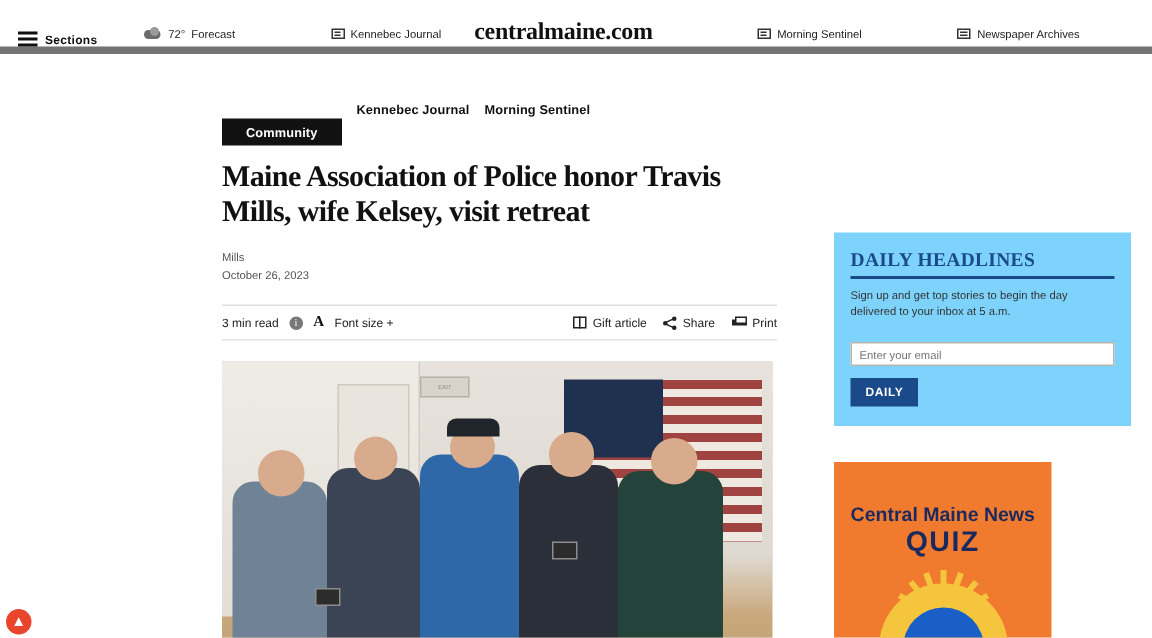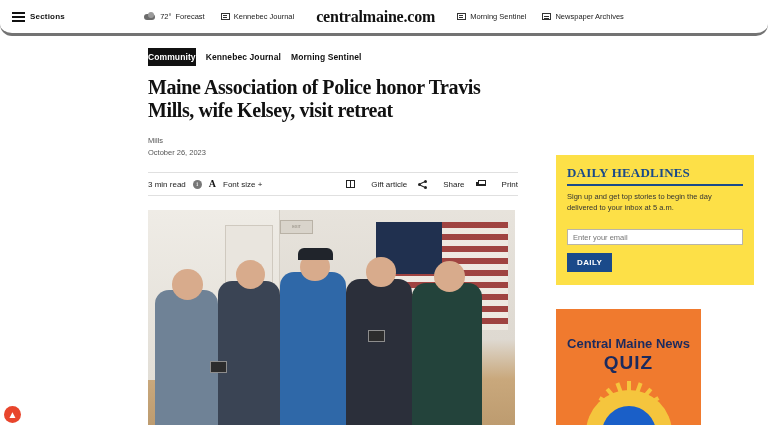--- a/index.html
+++ b/index.html
@@ -8,27 +8,26 @@
     width: 768px; height: 425px;
     overflow: hidden;
     background: #ffffff;
     font-family: "Liberation Sans", sans-serif;
   }
   body { position: relative; }
 
   
   .topnav {
     height: 36px;
-    border-bottom: 3px solid #737373;
-    display: flex;
-    align-items: center;
+    border-bottom: 5px solid #737373;
+    display: flex;
+    align-items: flex-end;
     padding: 0 12px;
     position: relative;
     background: #fff;
-    border-radius: 12px;
   }
   .sections-btn {
     display: flex;
     align-items: center;
     gap: 5px;
     cursor: pointer;
   }
   .hamburger {
     width: 13px; height: 10px;
     display: flex; flex-direction: column; justify-content: space-between;
@@ -53,20 +52,21 @@
   }
   .nav-center > * { pointer-events: auto; }
   .nav-item {
     display: flex;
     align-items: center;
     gap: 4px;
     font-size: 7.5px;
     color: #222;
     cursor: pointer;
     white-space: nowrap;
+    margin-left: 48px;
   }
   .weather-icon {
     display: inline-block;
     width: 12px; height: 9px;
     position: relative;
   }
   .weather-icon::before {
     content: "";
     position: absolute; left: 0; top: 2px;
     width: 11px; height: 6px;
@@ -137,21 +137,22 @@
   .kicker {
     font-size: 8.5px;
     font-weight: bold;
     color: #111;
     cursor: pointer;
     letter-spacing: .1px;
   }
   .kicker.active {
     background: #111;
     color: #fff;
-    padding: 4px 0;
+    padding: 4px 16px;
+    margin-top: 31px;
   }
 
   .headline {
     font-family: "Liberation Serif", serif;
     font-size: 20px;
     line-height: 1.13;
     font-weight: bold;
     color: #111;
     margin: 0 0 14px 0;
     letter-spacing: -0.4px;
@@ -201,21 +202,21 @@
   .aa {
     font-family: "Liberation Serif", serif;
     font-size: 10px;
     font-weight: bold;
     color: #111;
     line-height: 1;
   }
   .meta-action {
     display: flex;
     align-items: center;
-    gap: 16px;
+    gap: 4px;
     font-size: 8px;
     color: #222;
     cursor: pointer;
   }
   .gift-icon {
     width: 9px; height: 8px;
     border: 1px solid #222;
     position: relative;
   }
   .gift-icon::after {
@@ -321,21 +322,21 @@
   .plaque { position:absolute; width: 4.5%; height: 5%; background:#2c2c2c; border:1px solid #8d8d8d; }
 
   
   .rail {
     position: absolute;
     left: 556px;
     top: 155px;
     width: 198px;
   }
   .headlines-box {
-    background: #fde047;
+    background: #7dd3fc;
     padding: 10px 11px 13px 11px;
   }
   .dh-title {
     font-family: "Liberation Serif", serif;
     font-size: 13px;
     font-weight: bold;
     color: #1a4a8a;
     border-bottom: 2px solid #1a4a8a;
     padding-bottom: 3px;
     margin-bottom: 6px;

